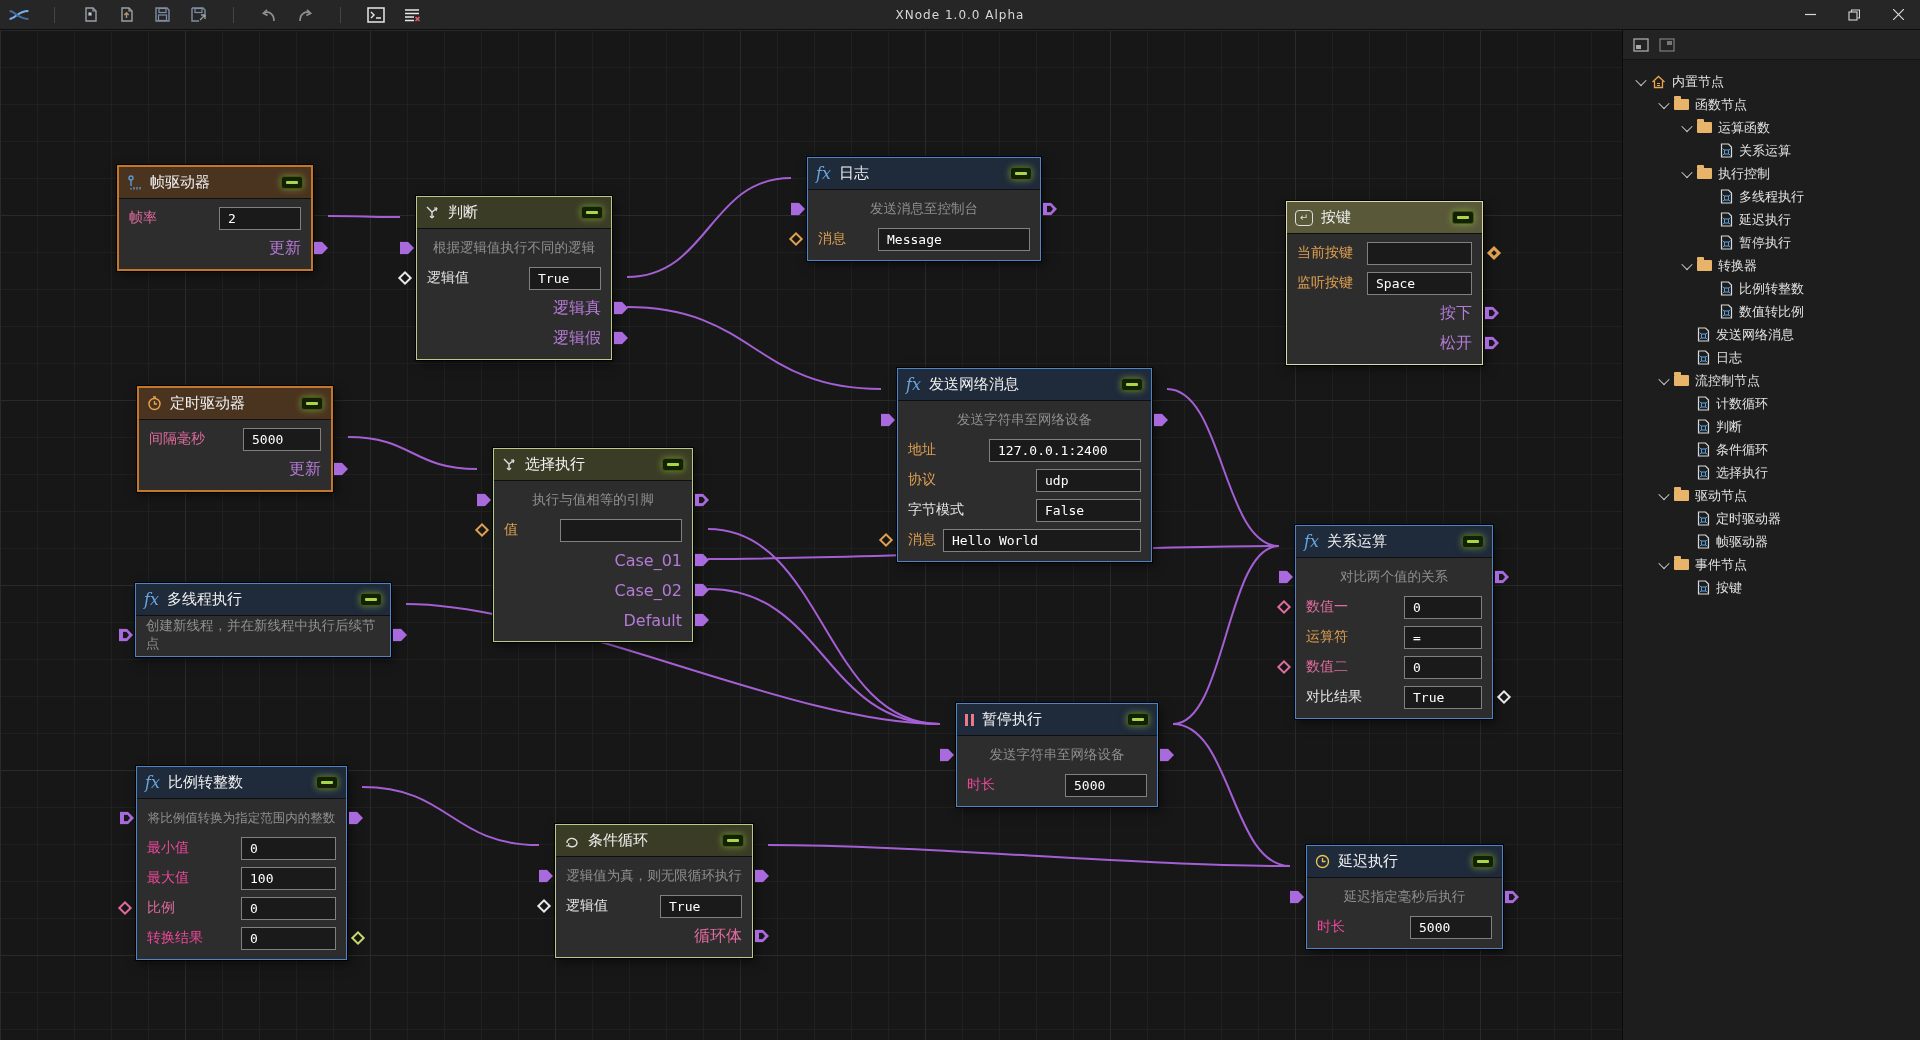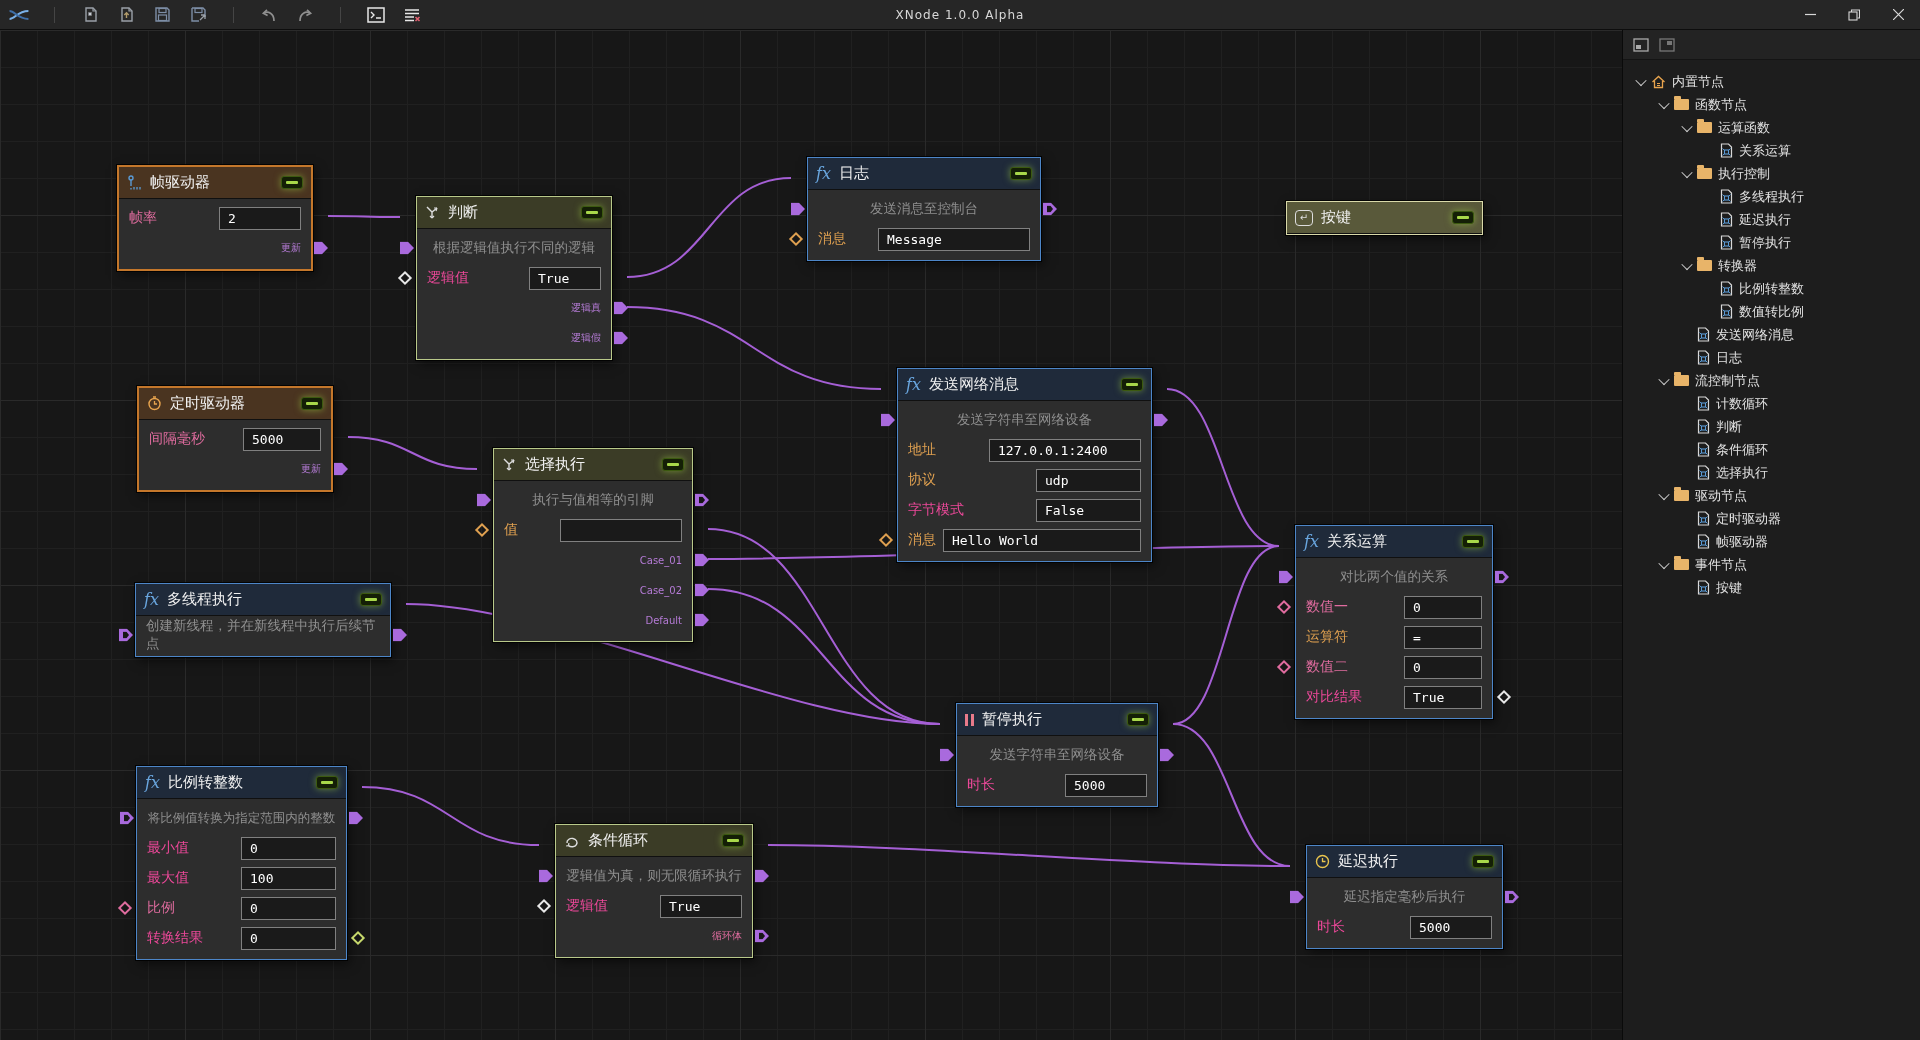--- a/index.html
+++ b/index.html
@@ -40,30 +40,30 @@
     border-radius:3px; display:flex; align-items:center; justify-content:center;
     box-shadow:0 0 7px rgba(160,210,70,.55); }
   .minus::after { content:''; width:12px; height:3px; background:#a8d84a; border-radius:1px; }
   .body { padding:4px 0 6px; }
   .row { position:relative; height:30px; display:flex; align-items:center; padding:0 10px; }
   .desc-row { justify-content:center; color:#8f8f8f; font-size:13.5px; }
   .input { margin-left:auto; height:23px; background:#1a1a1a; border:1px solid #808080;
     display:flex; align-items:center; padding:0 8px; font-family:"DejaVu Sans Mono","Liberation Mono",monospace;
     font-size:13px; color:#ffffff; white-space:nowrap; overflow:hidden; }
   .out-row { justify-content:flex-end; color:#b57bd6; }
-  .out-lbl { font-size:10px; }
+  .out-lbl { font-size:16px; }
 
   
   .cat-fx { border-color:#4d86c8; } .cat-fx .hdr { background:#1f2a3a; }
   .cat-flow { border-color:#b9c98a; } .cat-flow .hdr { background:#3b3c26; }
   .cat-driver { border-color:#c4772b; border-width:2px; } .cat-driver .hdr { background:#4a3420; }
   .cat-event { border-color:#d9d9a9; } .cat-event .hdr { background:#59593a; }
 
   
-  .t-pink { color:#e06c9f; } .t-orange { color:#dfa050;text-align:right; } .t-sage { color:#ec4899; }
+  .t-pink { color:#e06c9f; } .t-orange { color:#dfa050;text-align:right; } .t-sage { color:#e5e5e5; }
   .t-green { color:#ec4899; }
 
   
   .port { position:absolute; top:50%; transform:translateY(-50%); z-index:3; }
   .pl { left:-17px; } .pr { right:-17px; }
   .p-exec { width:14px; height:13px; background:#a96add;
     clip-path:polygon(0 0,55% 0,100% 50%,55% 100%,0 100%); }
   .p-exec.hollow::after { content:''; position:absolute; inset:3px 4px; background:#171717;
     clip-path:polygon(0 0,55% 0,100% 50%,55% 100%,0 100%); }
   .p-diam { width:10px; height:10px; transform:translateY(-50%) rotate(45deg);
@@ -283,20 +283,43 @@
       </div>
     </div>
   </div>
 
   <div class="node cat-event" style="left:1286px; top:171px; width:197px;">
     <div class="hdr">
       <span class="entericon">↵</span>
       <span class="ttl">按键</span>
       <span class="minus"></span>
     </div>
+    <div class="body">
+      <div class="row">
+        <span class="lbl t-orange">当前按键</span>
+        <span class="input" style="width:105px;">
+            <span></span>
+          </span>
+        <span class="port pr p-diam pd-orange thick"></span>
+      </div>
+      <div class="row">
+        <span class="lbl t-orange">监听按键</span>
+        <span class="input" style="width:105px;">
+            <span>Space</span>
+          </span>
+      </div>
+      <div class="row out-row">
+        <span class="out-lbl">按下</span>
+        <span class="port pr p-exec hollow"></span>
+      </div>
+      <div class="row out-row">
+        <span class="out-lbl">松开</span>
+        <span class="port pr p-exec hollow"></span>
+      </div>
+    </div>
   </div>
 
   <div class="node cat-driver" style="left:137px; top:356px; width:196px;">
     <div class="hdr">
       <span>
           <svg width="15" height="15" viewBox="0 0 15 15">
             <circle cx="7.5" cy="8" r="5.5" stroke="#e8a44e" stroke-width="1.4" fill="none"></circle>
             <path d="M7.5 5 v3 h2.5 M6 1 h3" stroke="#e8a44e" stroke-width="1.3" fill="none"></path>
           </svg>
         </span>

